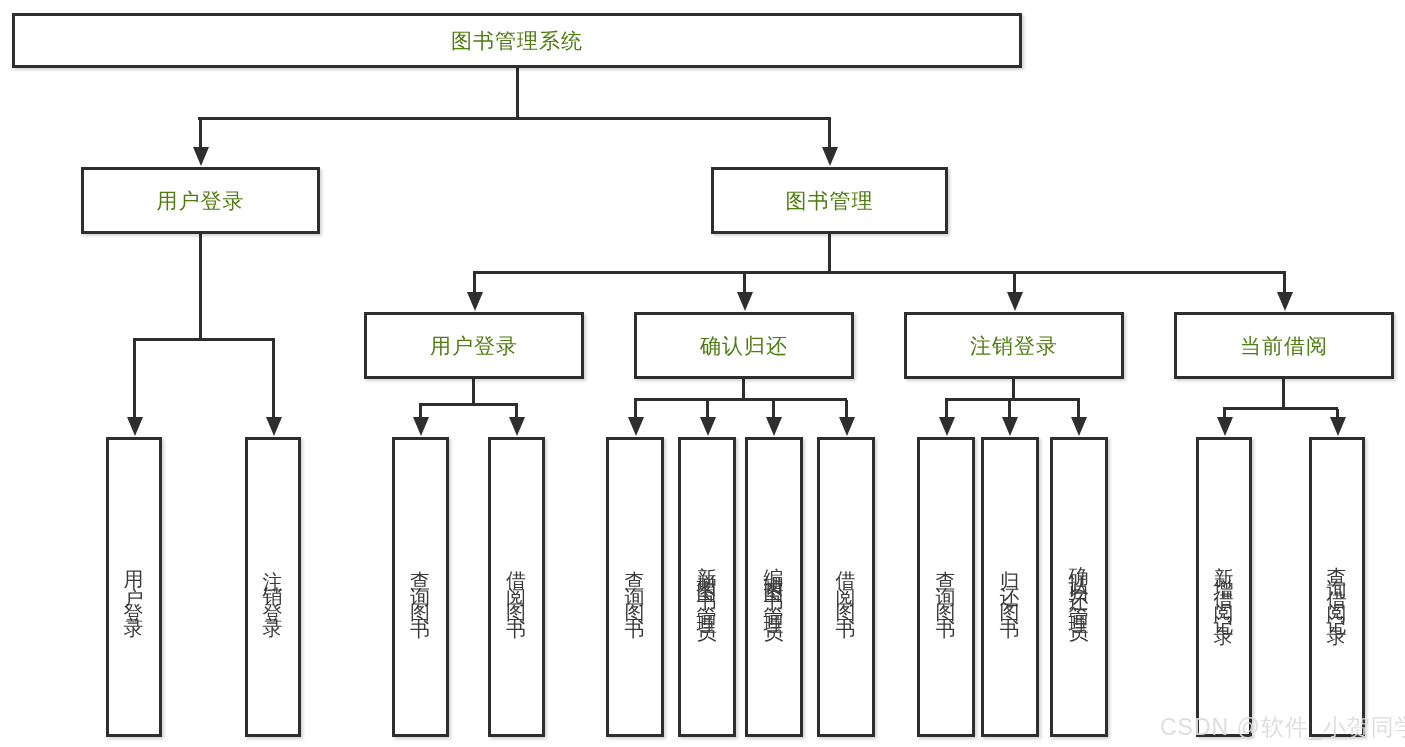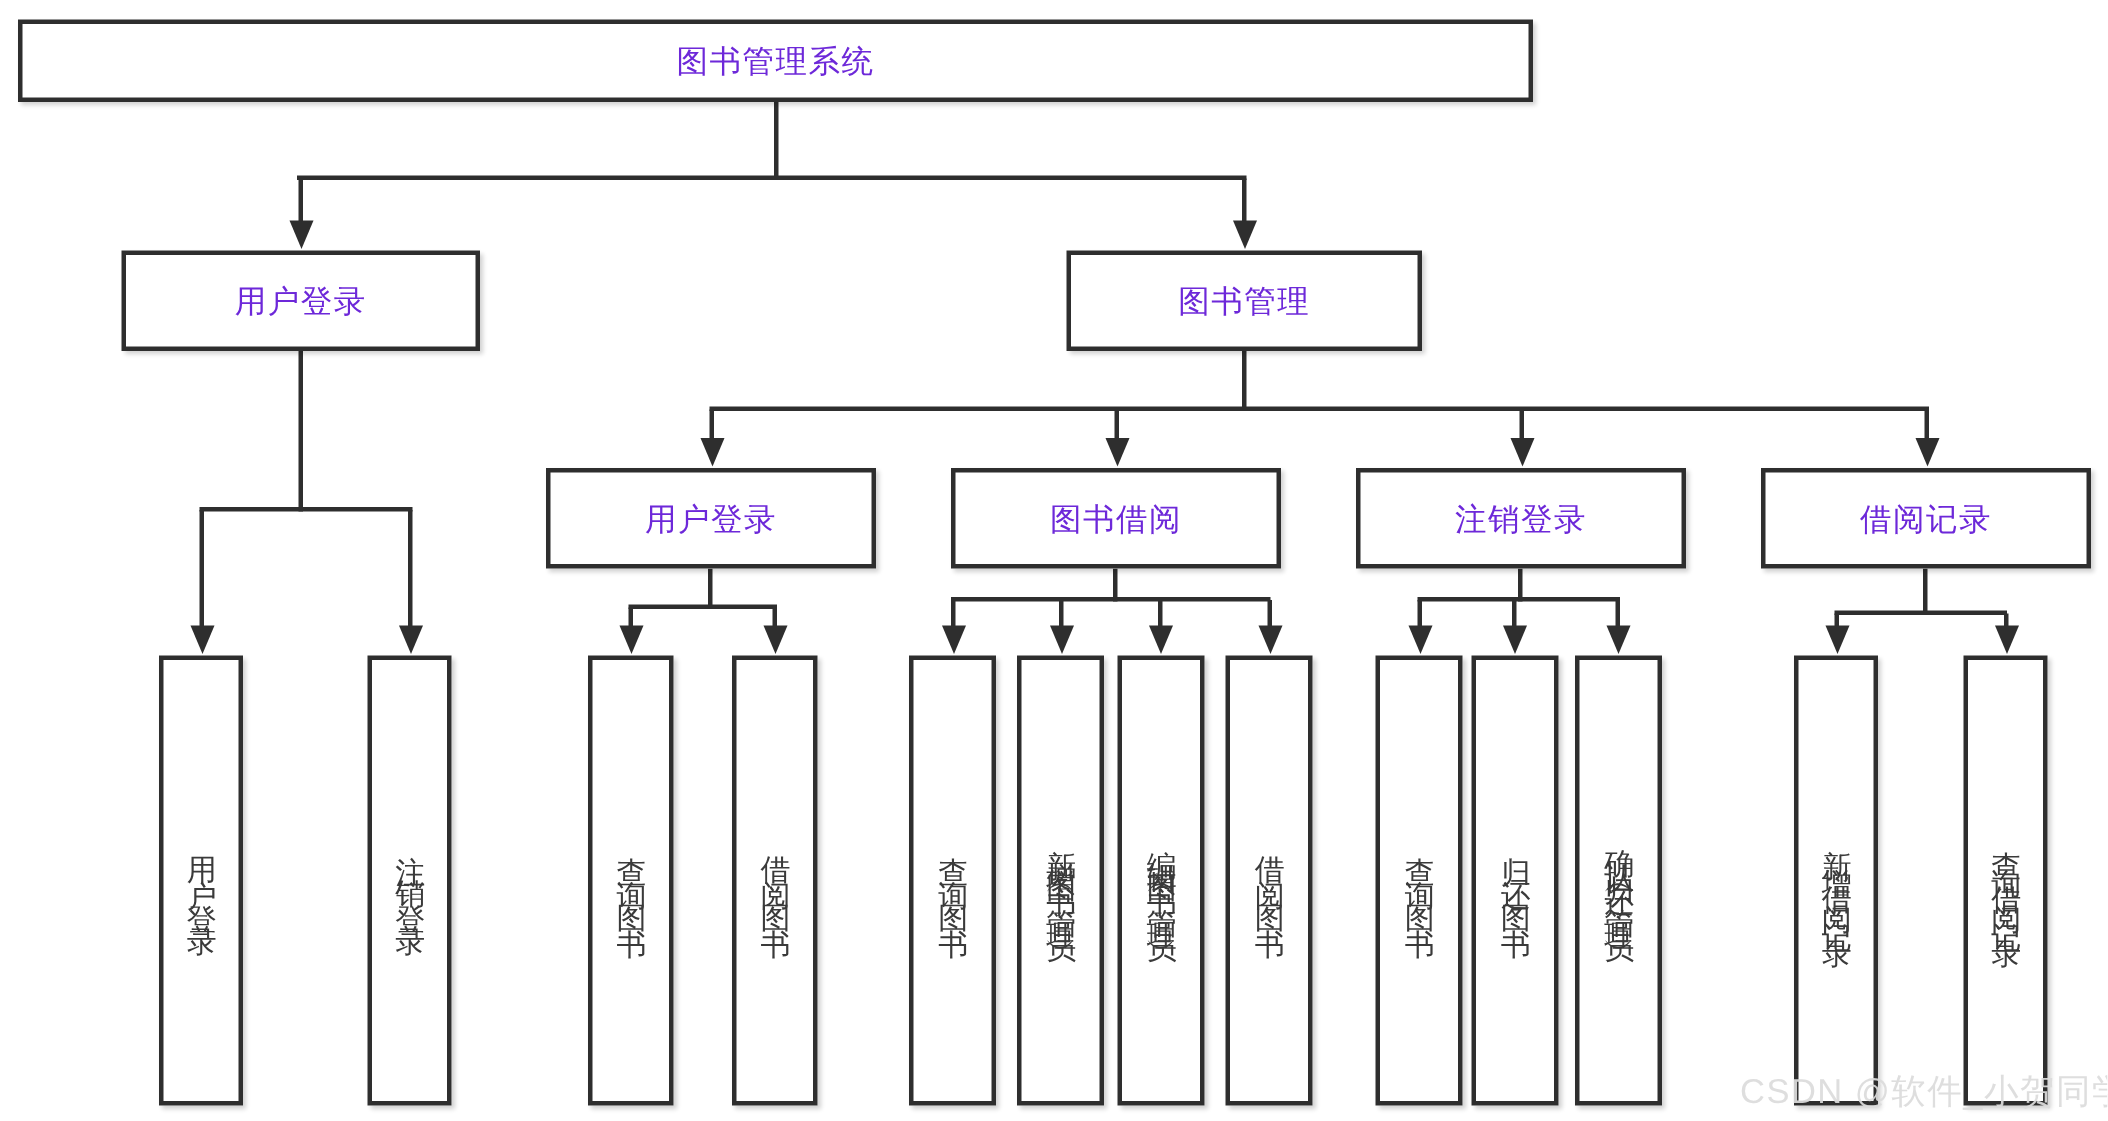--- a/index.html
+++ b/index.html
@@ -14,21 +14,21 @@
   .box{
     position:absolute;
     background:#ffffff;
     border:3px solid #2e2e2e;
     box-sizing:border-box;
     display:flex;align-items:center;justify-content:center;
     box-shadow:2px 2px 3px rgba(0,0,0,0.18);
     z-index:2;
   }
   .box .hlabel{
-    color:#6d28d9;
+    color:#4d7c0f;
     font-size:21px;
     letter-spacing:1px;
     white-space:nowrap;
   }
   .leaf .vlabel{
     writing-mode:vertical-rl;
     text-orientation:mixed;
     color:#3a3a3a;
     font-size:20px;
     line-height:1;
@@ -96,27 +96,27 @@
   <div class="hline" style="left:473px;top:271px;width:813px;"></div>
   <div class="arrow" style="left:473px;top:273px;height:20px;"></div>
   <div class="arrow" style="left:743px;top:273px;height:20px;"></div>
   <div class="arrow" style="left:1013px;top:273px;height:20px;"></div>
   <div class="arrow" style="left:1283px;top:273px;height:20px;"></div>
 
   <div class="box" style="left:364px;top:312px;width:220px;height:67px;">
     <span class="hlabel">用户登录</span>
   </div>
   <div class="box" style="left:634px;top:312px;width:220px;height:67px;">
-    <span class="hlabel">图书借阅</span>
+    <span class="hlabel">确认归还</span>
   </div>
   <div class="box" style="left:904px;top:312px;width:220px;height:67px;">
     <span class="hlabel">注销登录</span>
   </div>
   <div class="box" style="left:1174px;top:312px;width:220px;height:67px;">
-    <span class="hlabel">借阅记录</span>
+    <span class="hlabel">当前借阅</span>
   </div>
 
   <div class="vline" style="left:472px;top:379px;height:27px;"></div>
   <div class="hline" style="left:419px;top:403px;width:99px;"></div>
   <div class="arrow" style="left:419px;top:405px;height:13px;"></div>
   <div class="arrow" style="left:515px;top:405px;height:13px;"></div>
 
   <div class="vline" style="left:742px;top:379px;height:22px;"></div>
   <div class="hline" style="left:634px;top:398px;width:213px;"></div>
   <div class="arrow" style="left:634px;top:400px;height:18px;"></div>

